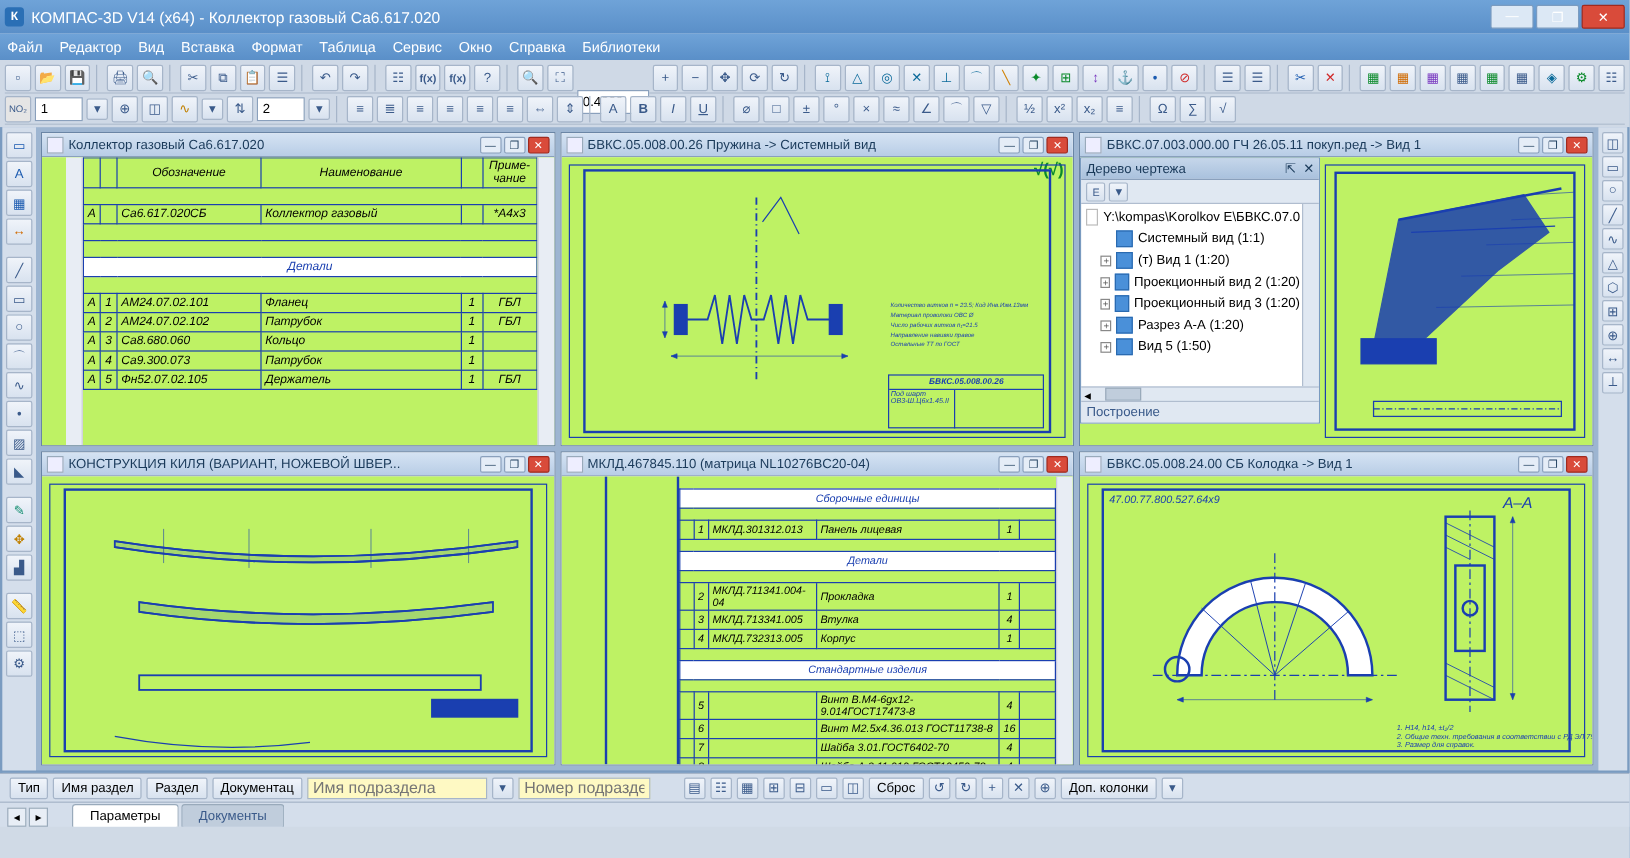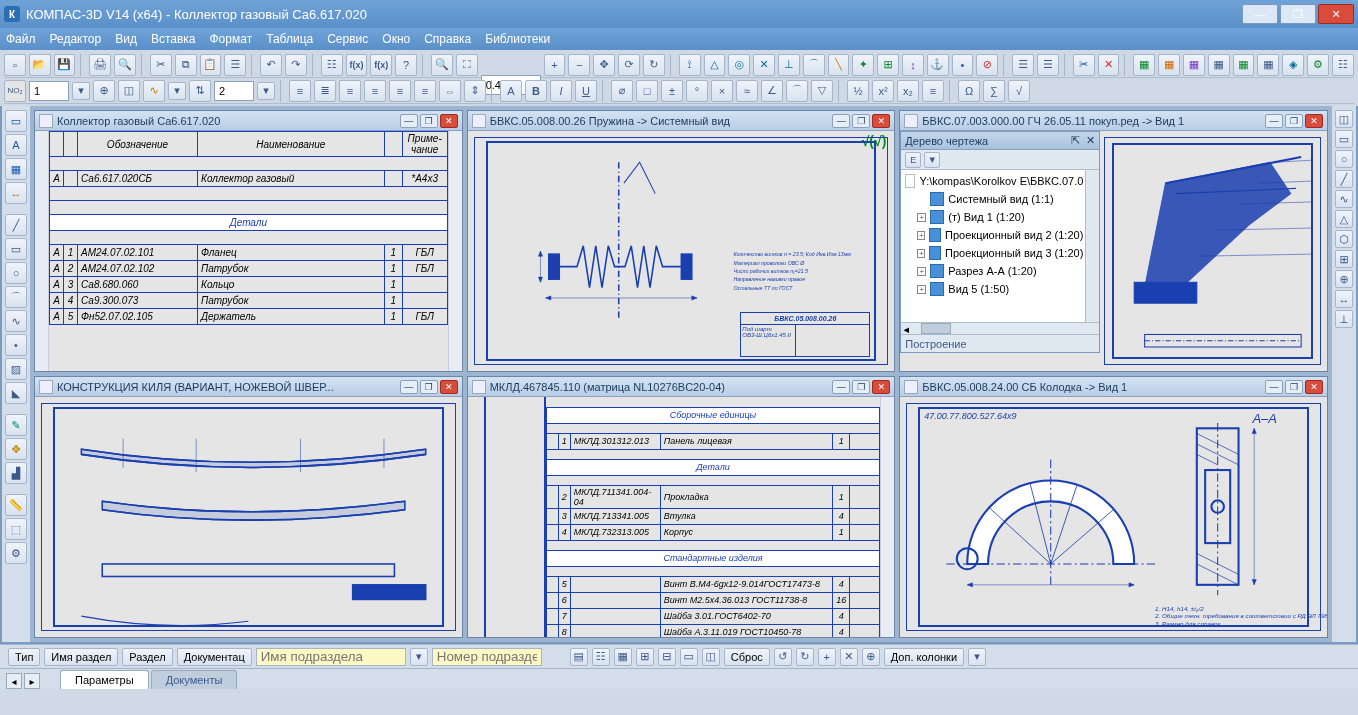--- a/index.html
+++ b/index.html
@@ -21,21 +21,21 @@
 .workspace { position:relative; height: 538px; background:#9db5d1; border:2px solid #7a9bc0; border-top:none; display:flex; }
 .sidetool { width: 28px; background:#d4deeb; display:flex; flex-direction:column; gap:2px; padding:4px 2px; align-items:center; }
 .sidetool .tbtn { width:22px; height:22px; }
 .docgrid { flex:1; display:grid; grid-template-columns: repeat(3, 1fr); grid-template-rows: repeat(2, 1fr); gap:4px; padding:4px; }
 .mdi { background:#fff; border:1px solid #6a85a5; display:flex; flex-direction:column; overflow:hidden;justify-content:center; }
 .mdi-title { height:20px; background:linear-gradient(#d5e3f3,#b8cde6); display:flex; align-items:center; padding:0 4px; font-size:11px; color:#1a3a5a; border-bottom:1px solid #8aa0bc; }
 .mdi-title .ti { width:14px; height:14px; background:#eef; border:1px solid #9ab; margin-right:4px; }
 .mdi-title .spacer { flex:1; }
 .mdi-title .mb { width:18px; height:14px; border:1px solid #8aa0bc; background:#e5edf7; margin-left:2px; font-size:9px; display:flex; align-items:center; justify-content:center; cursor:pointer; border-radius:2px;}
 .mdi-title .mb.close { background:#d94b3a; color:#fff; border-color:#a02a1e;}
-.mdi-body { flex:1; position:relative; overflow:hidden; background:#e5e5e5; }
+.mdi-body { flex:1; position:relative; overflow:hidden; background:#bef264;padding-left:20px; }
 .drawing-frame { position:absolute; border:2px solid #1a3fb0; }
 .thin-frame { position:absolute; border:1px solid #1a3fb0; }
 .bom-table { width:100%; font-size:10px; font-style:italic; border-collapse:collapse; }
 .bom-table th, .bom-table td { border:1px solid #1a3fb0; padding:1px 3px; text-align:center; height:16px; }
 .bom-table th { font-weight:normal; font-style:italic; }
 .bom-table .section td { background:#000; color:#fff; font-style:italic; text-align:center; }
 .bom-table .section.white td { background:#fff; color:#1a3fb0; }
 .tree-panel { position:absolute; left:0; top:0; width:200px; height:222px; background:#eef2f7; border:1px solid #7a9bc0; z-index:5; display:flex; flex-direction:column; font-size:11px;}
 .tree-title { height:18px; background:linear-gradient(#c5d6ea,#a9c1dd); display:flex; align-items:center; padding:0 4px; color:#1a3a5a; border-bottom:1px solid #8aa0bc;}
 .tree-title .spacer{flex:1;}

